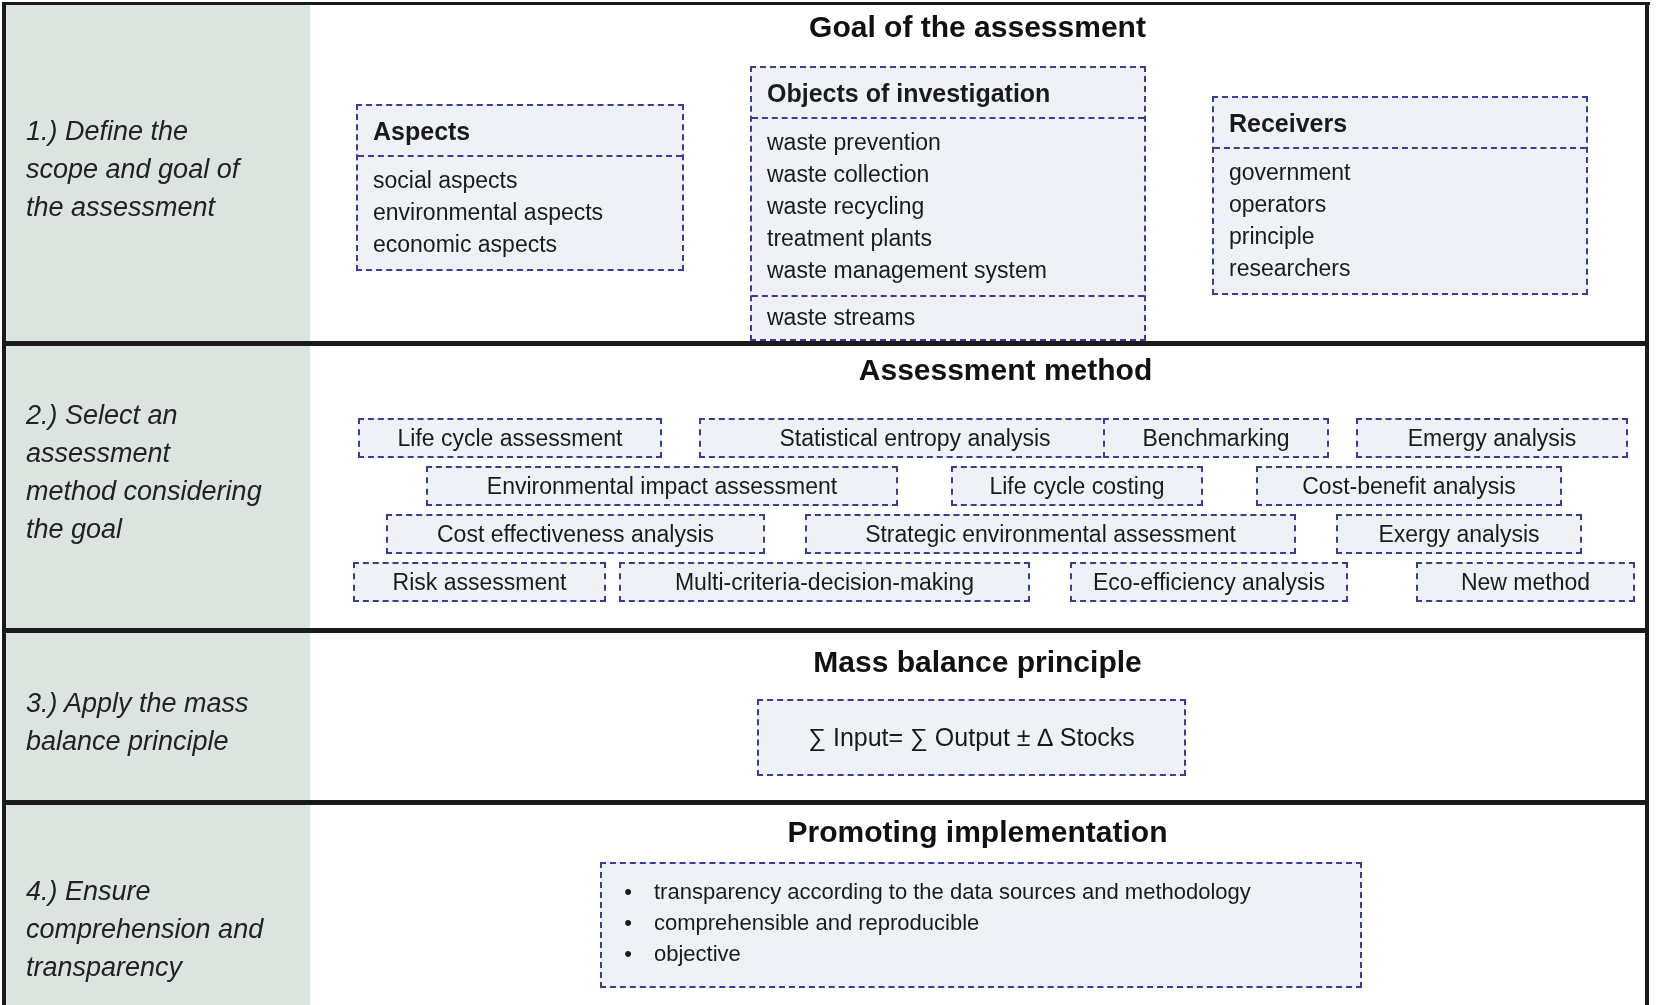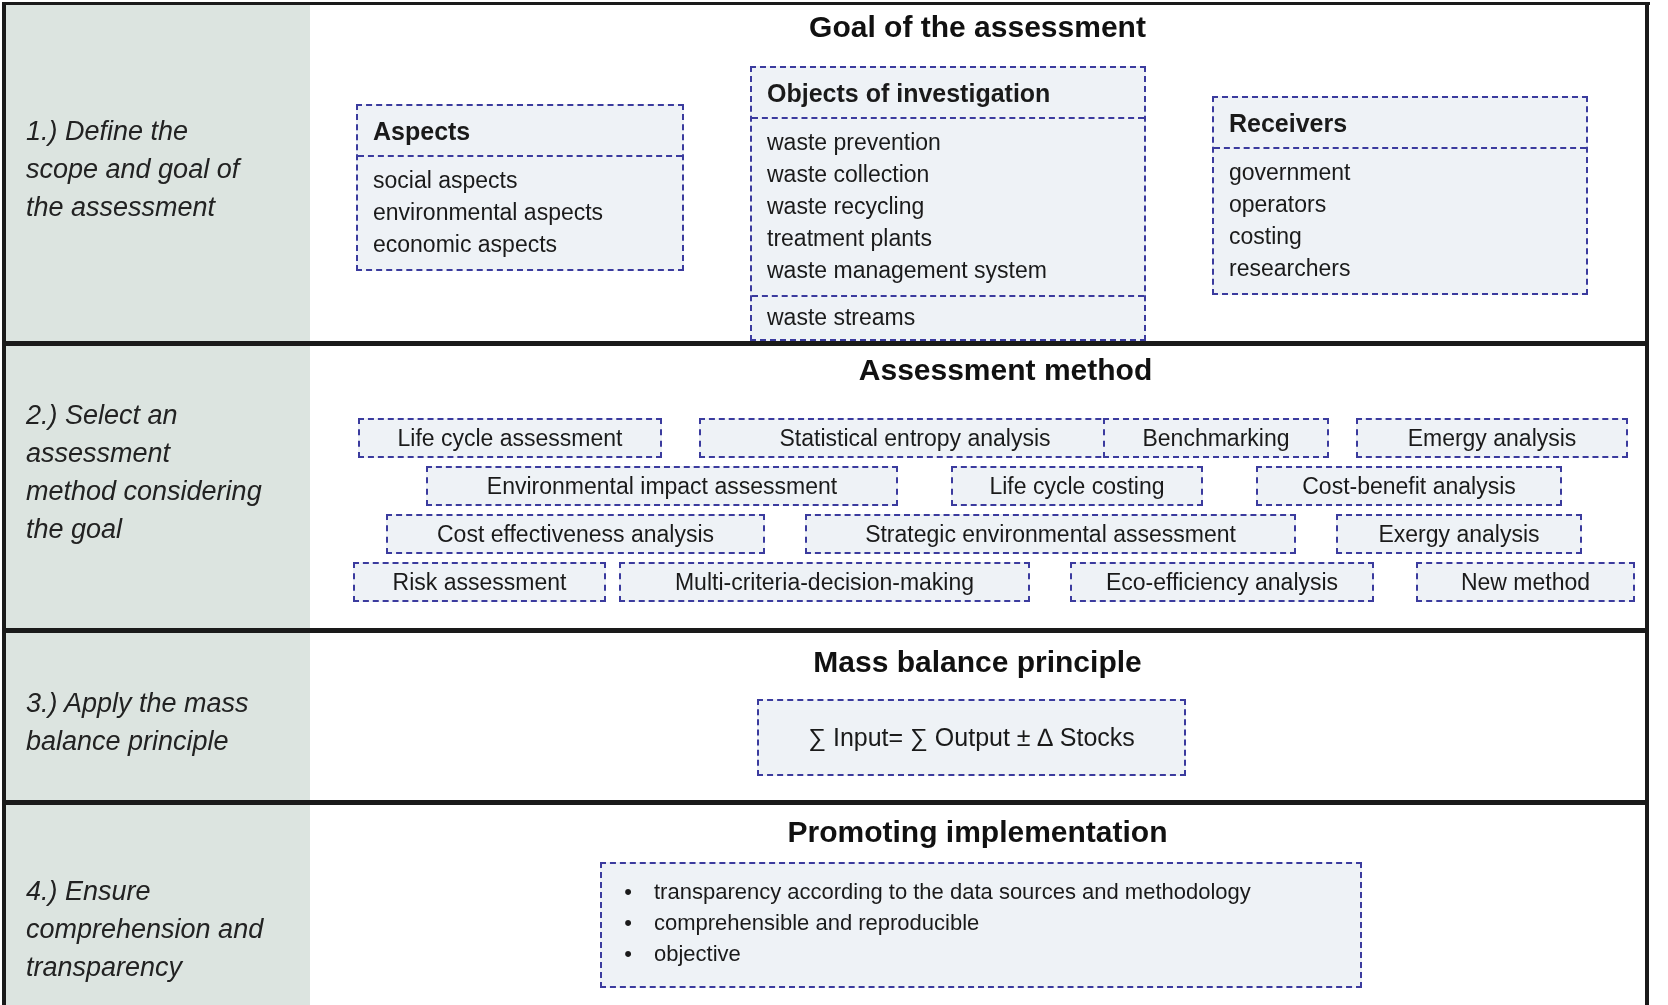--- a/index.html
+++ b/index.html
@@ -142,41 +142,41 @@
       <div>waste management system</div>
     </div>
     <div class="footer-cell">waste streams</div>
   </div>
 
   <div class="dbox box-receivers">
     <div class="hdr">Receivers</div>
     <div class="body">
       <div>government</div>
       <div>operators</div>
-      <div>costing</div>
+      <div>principle</div>
       <div>researchers</div>
     </div>
   </div>
 
   <div class="method" style="left:358px;top:418px;width:304px;">Life cycle assessment</div>
   <div class="method" style="left:699px;top:418px;width:432px;">Statistical entropy analysis</div>
   <div class="method" style="left:1103px;top:418px;width:226px;">Benchmarking</div>
   <div class="method" style="left:1356px;top:418px;width:272px;">Emergy analysis</div>
 
   <div class="method" style="left:426px;top:466px;width:472px;">Environmental impact assessment</div>
   <div class="method" style="left:951px;top:466px;width:252px;">Life cycle costing</div>
   <div class="method" style="left:1256px;top:466px;width:306px;">Cost-benefit analysis</div>
 
   <div class="method" style="left:386px;top:514px;width:379px;">Cost effectiveness analysis</div>
   <div class="method" style="left:805px;top:514px;width:491px;">Strategic environmental assessment</div>
   <div class="method" style="left:1336px;top:514px;width:246px;">Exergy analysis</div>
 
   <div class="method" style="left:353px;top:562px;width:253px;">Risk assessment</div>
   <div class="method" style="left:619px;top:562px;width:411px;">Multi-criteria-decision-making</div>
-  <div class="method" style="left:1070px;top:562px;width:304px;">Eco-efficiency analysis</div>
+  <div class="method" style="left:1070px;top:562px;width:278px;">Eco-efficiency analysis</div>
   <div class="method" style="left:1416px;top:562px;width:219px;">New method</div>
 
   <div class="dbox formula-box">
     <span>∑ Input= ∑ Output ± ∆ Stocks</span>
   </div>
 
   <div class="dbox bullet-box">
     <div class="bullet-row">
       <span class="bullet-dot">•</span>
       <span class="bullet-text">transparency according to the data sources and methodology</span>

